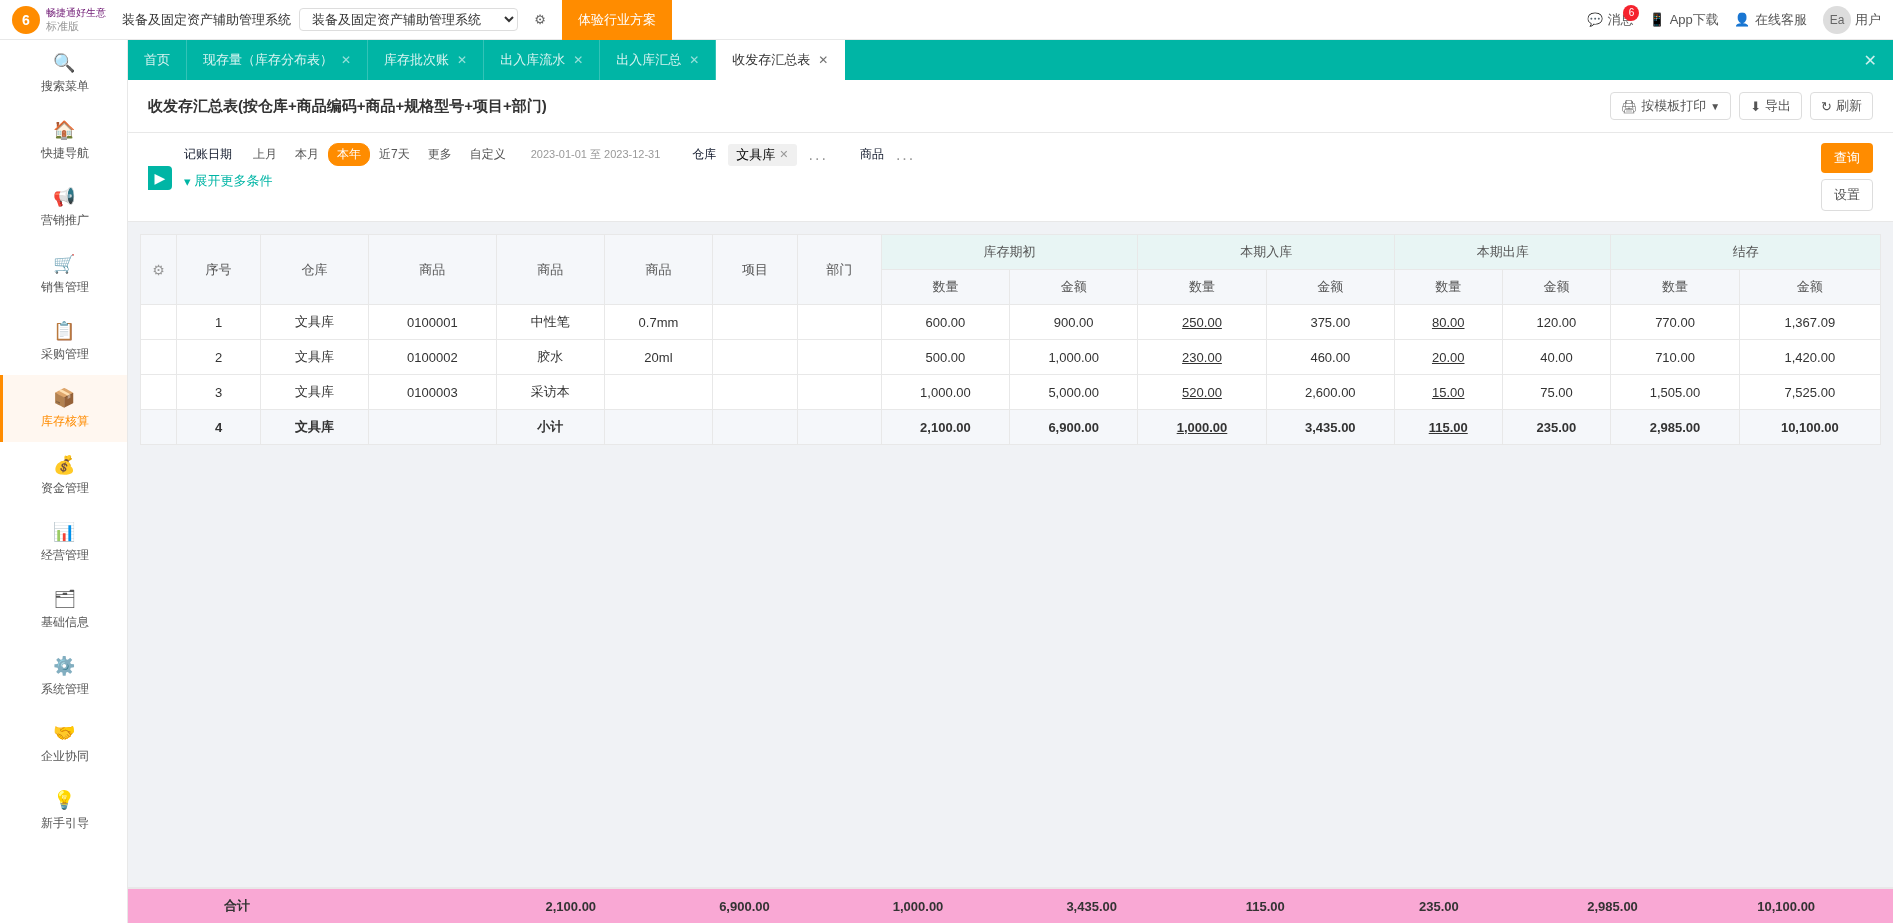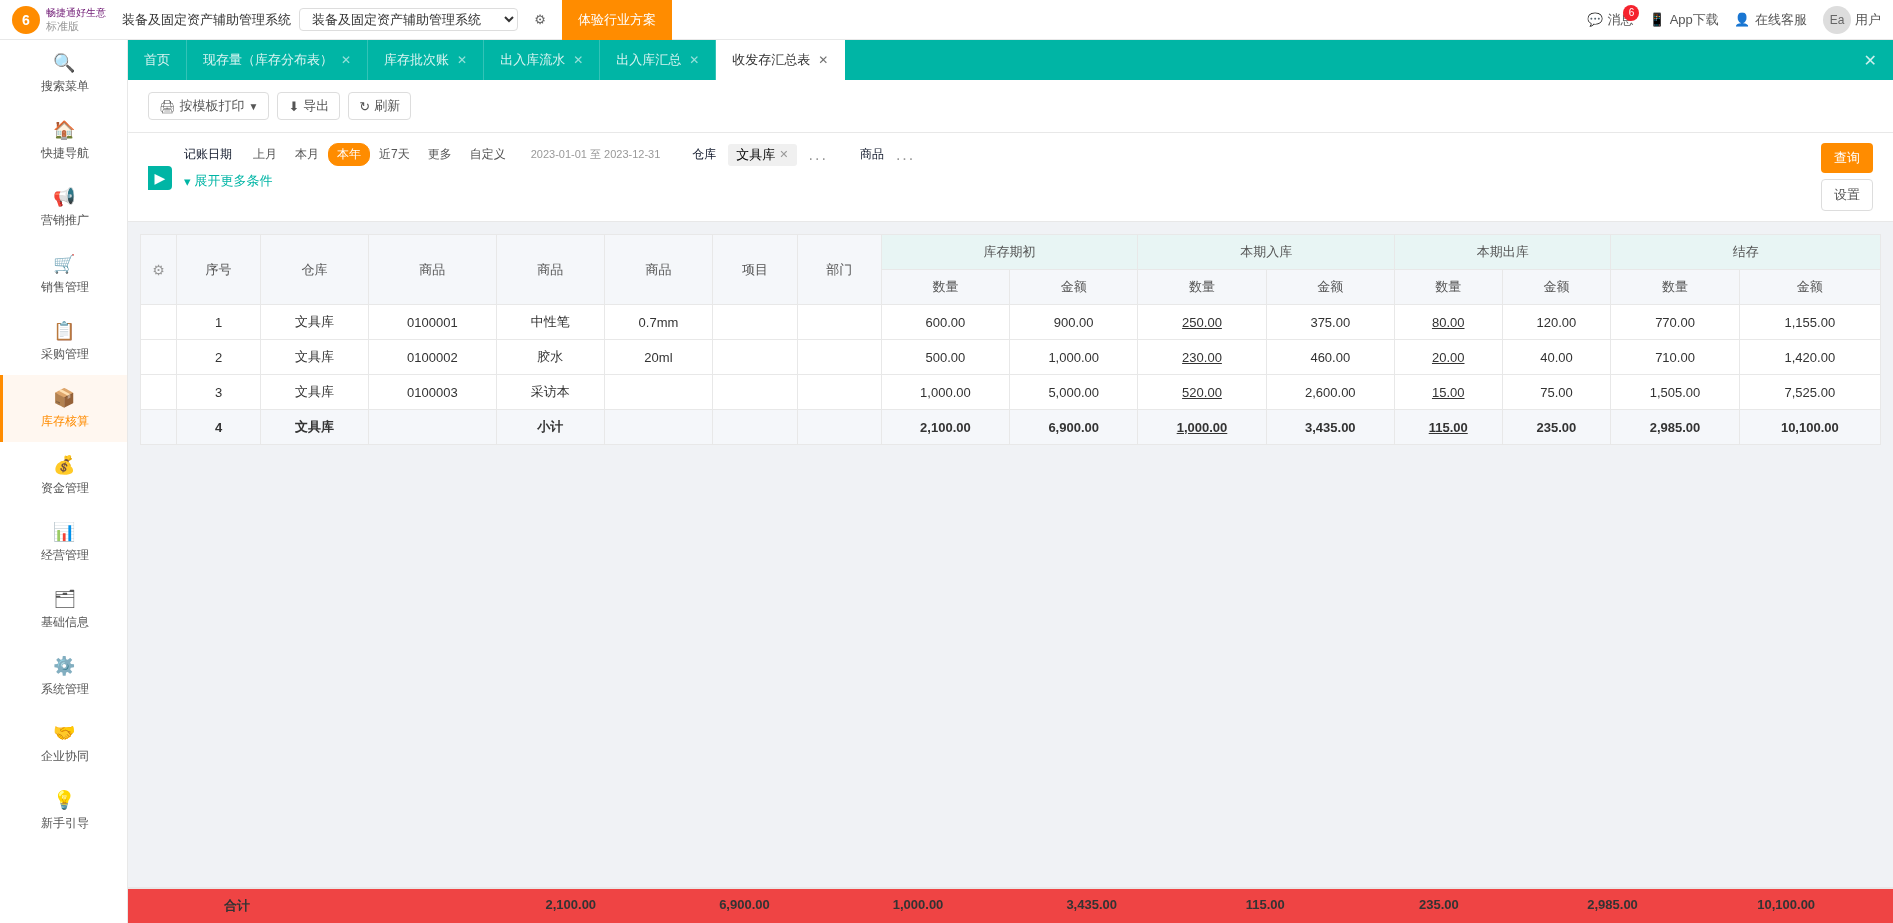--- a/index.html
+++ b/index.html
@@ -78,21 +78,21 @@
     
     .table-area { flex: 1; overflow: auto; padding: 12px; }
     .data-table { width: 100%; border-collapse: collapse; background: #fff; font-size: 13px; }
     .data-table th { background: #f5f7fa; color: #555; font-weight: normal; padding: 8px 10px; text-align: center; border: 1px solid #e8e8e8; white-space: nowrap; }
     .data-table td { padding: 8px 10px; border: 1px solid #e8e8e8; text-align: center; color: #333; }
     .data-table .bold-row td { font-weight: bold; background: #f5f7fa; }
     .settings-col { width: 36px; }
     .gear-icon-sm { color: #999; font-size: 14px; cursor: pointer; }
 
     
-    .bottom-bar { background: #ef4444; border-top: 2px solid #e8e8e8; padding: 8px 20px; display: flex; flex-shrink: 0; font-size: 13px; gap: 16px; }
+    .bottom-bar { background: #f9a8d4; border-top: 2px solid #e8e8e8; padding: 8px 20px; display: flex; align-items: center; flex-shrink: 0; font-size: 13px; gap: 16px; }
     .bottom-values { display: flex; gap: 0; flex: 1; }
     .bottom-val { flex: 1; text-align: center; font-weight: bold; color: #333; min-width: 80px; }
 
     
     ::-webkit-scrollbar { width: 6px; height: 6px; }
     ::-webkit-scrollbar-track { background: #f1f1f1; }
     ::-webkit-scrollbar-thumb { background: #ccc; border-radius: 3px; }
 
     .arrow-left-btn {
       width: 24px; height: 24px; background: #00b5a5; border: none; color: #fff; cursor: pointer; display: flex; align-items: center; justify-content: center; border-radius: 0 4px 4px 0; font-size: 14px; flex-shrink: 0; align-self: center; margin-top: 2px;
@@ -221,20 +221,21 @@
       <div class="tab-item active">
         <span>收发存汇总表</span>
         <span class="tab-close">✕</span>
       </div>
       <div class="tab-bar-close">✕</div>
     </div>
 
     <div class="page-content">
 
       <div class="page-header">
+        <div class="page-title">收发存汇总表(按仓库+商品编码+商品+规格型号+项目+部门)</div>
         <div class="page-header-actions">
           <div class="btn-action">
             <span>🖨</span>
             <span>按模板打印</span>
             <span style="font-size:10px;">▼</span>
           </div>
           <div class="btn-action">
             <span>⬇</span>
             <span>导出</span>
           </div>
@@ -325,21 +326,21 @@
                 <td>0.7mm</td>
                 <td></td>
                 <td></td>
                 <td>600.00</td>
                 <td>900.00</td>
                 <td style="text-decoration: underline; cursor: pointer;">250.00</td>
                 <td>375.00</td>
                 <td style="text-decoration: underline; cursor: pointer;">80.00</td>
                 <td>120.00</td>
                 <td>770.00</td>
-                <td>1,155.00</td>
+                <td>1,367.09</td>
               </tr>
               <tr>
                 <td></td>
                 <td>2</td>
                 <td>文具库</td>
                 <td>0100002</td>
                 <td>胶水</td>
                 <td>20ml</td>
                 <td></td>
                 <td></td>

